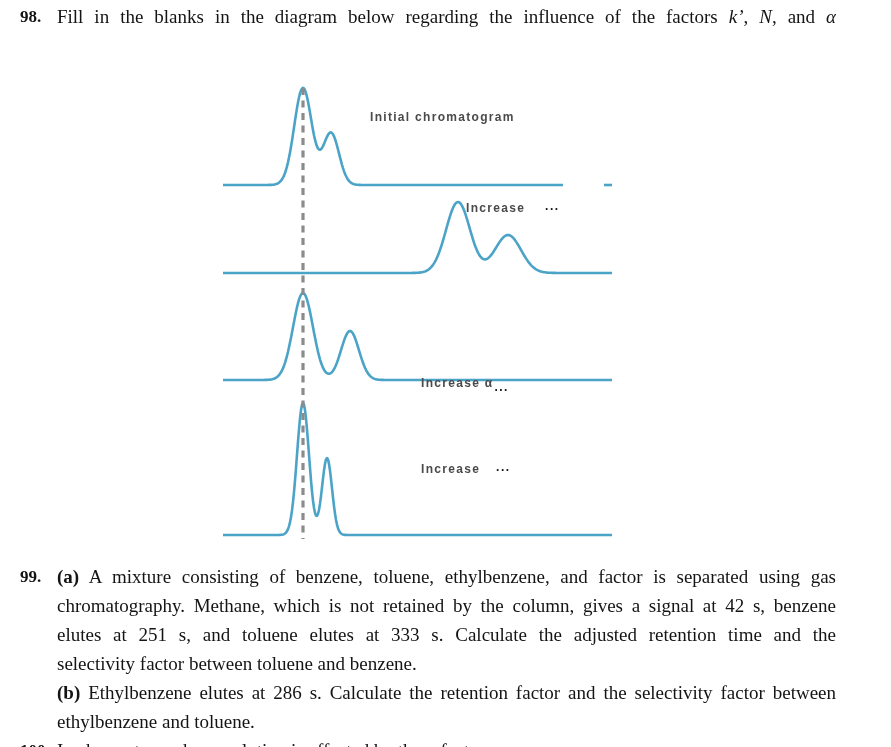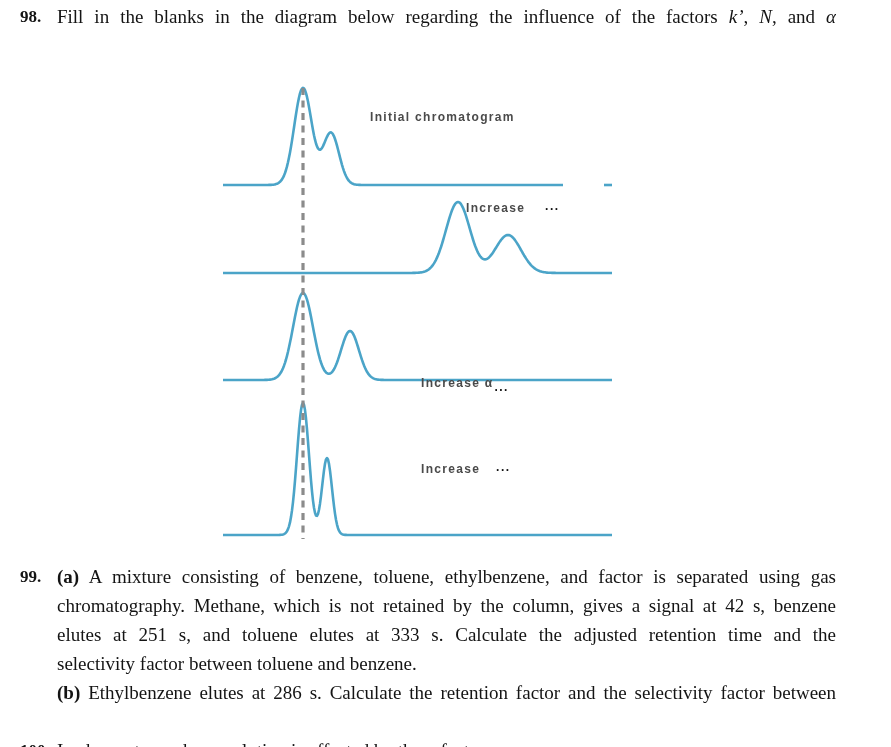--- a/index.html
+++ b/index.html
@@ -52,20 +52,21 @@
   </div>
 
   <section class="question" id="q99">
     <div class="qnum">99.</div>
     <div class="qbody">
       <div class="tline jl"><span class="bd">(a)</span><span> A mixture consisting of benzene, toluene, ethylbenzene, and factor is separated using gas</span></div>
       <div class="tline jl"><span>chromatography. Methane, which is not retained by the column, gives a signal at 42 s, benzene</span></div>
       <div class="tline jl"><span>elutes at 251 s, and toluene elutes at 333 s. Calculate the adjusted retention time and the</span></div>
       <div class="tline"><span>selectivity factor between toluene and benzene.</span></div>
       <div class="tline jl"><span class="bd">(b)</span><span> Ethylbenzene elutes at 286 s. Calculate the retention factor and the selectivity factor between</span></div>
+      <div class="tline"><span>ethylbenzene and toluene.</span></div>
     </div>
   </section>
 
   <section class="question" id="q100">
     <div class="qnum">100.</div>
     <div class="qbody">
       <div class="tline"><span>In chromatography, resolution is affected by three factors</span></div>
     </div>
   </section>
 

